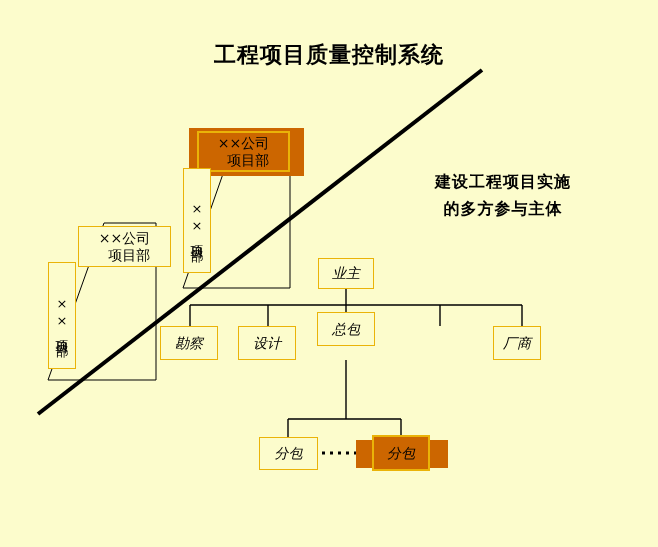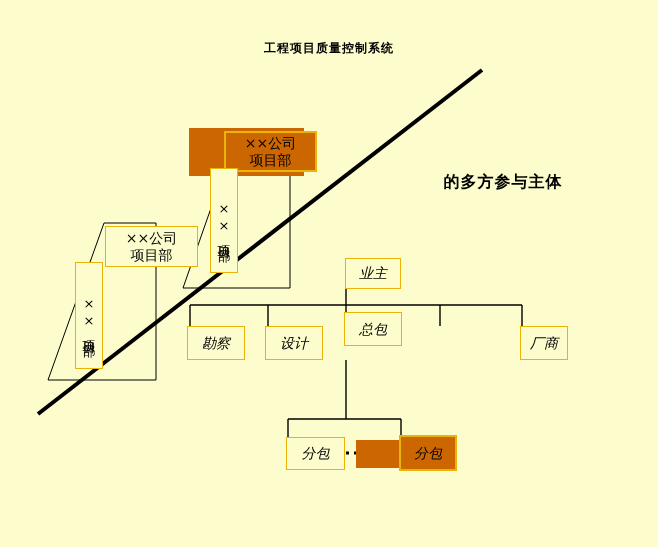--- a/index.html
+++ b/index.html
@@ -30,21 +30,21 @@
 
   
   .title {
     position: absolute;
     left: 0;
     top: 40px;
     width: 658px;
     text-align: center;
     font-family: "DejaVu Serif", "Liberation Serif", serif;
     font-weight: bold;
-    font-size: 12px;
+    font-size: 22px;
     letter-spacing: 1px;
     color: #000000;
     white-space: nowrap;
   }
   .side-caption {
     position: absolute;
     left: 396px;
     top: 168px;
     width: 214px;
     font-family: "DejaVu Serif", "Liberation Serif", serif;
@@ -61,23 +61,22 @@
     position: absolute;
     box-sizing: border-box;
     border: 1px solid #eab308;
     background: #FCFCCC;
     display: flex;
     align-items: center;
     justify-content: center;
     font-size: 14px;
     line-height: 17px;
     color: #000000;
-    text-align: center;
+    text-align: right;
     white-space: pre-line;
-    margin-left: 27px;
   }
   .box.dbl {
     border-width: 2px;
   }
   .box.orange {
     background: #CC6600;
   }
 
   
   .box.vert {
@@ -132,20 +131,21 @@
       <line x1="288" y1="419" x2="288" y2="437"></line>
       <line x1="401" y1="419" x2="401" y2="437"></line>
     </g>
 
     <line x1="322" y1="453" x2="368" y2="453" stroke="#000000" stroke-width="3" stroke-dasharray="3 5" stroke-linecap="butt"></line>
   </svg>
 
   <div class="title">工程项目质量控制系统</div>
 
   <div class="side-caption">
+    <div>建设工程项目实施</div>
     <div>的多方参与主体</div>
   </div>
 
   <div class="band" style="left:189px; top:128px; width:115px; height:48px;"></div>
 
   <div class="box dbl orange" style="left:197px; top:131px; width:93px; height:41px;">××公司
 项目部</div>
 
   <div class="box vert" style="left:183px; top:168px; width:28px; height:105px; font-size:13px;">××项目部</div>
 

